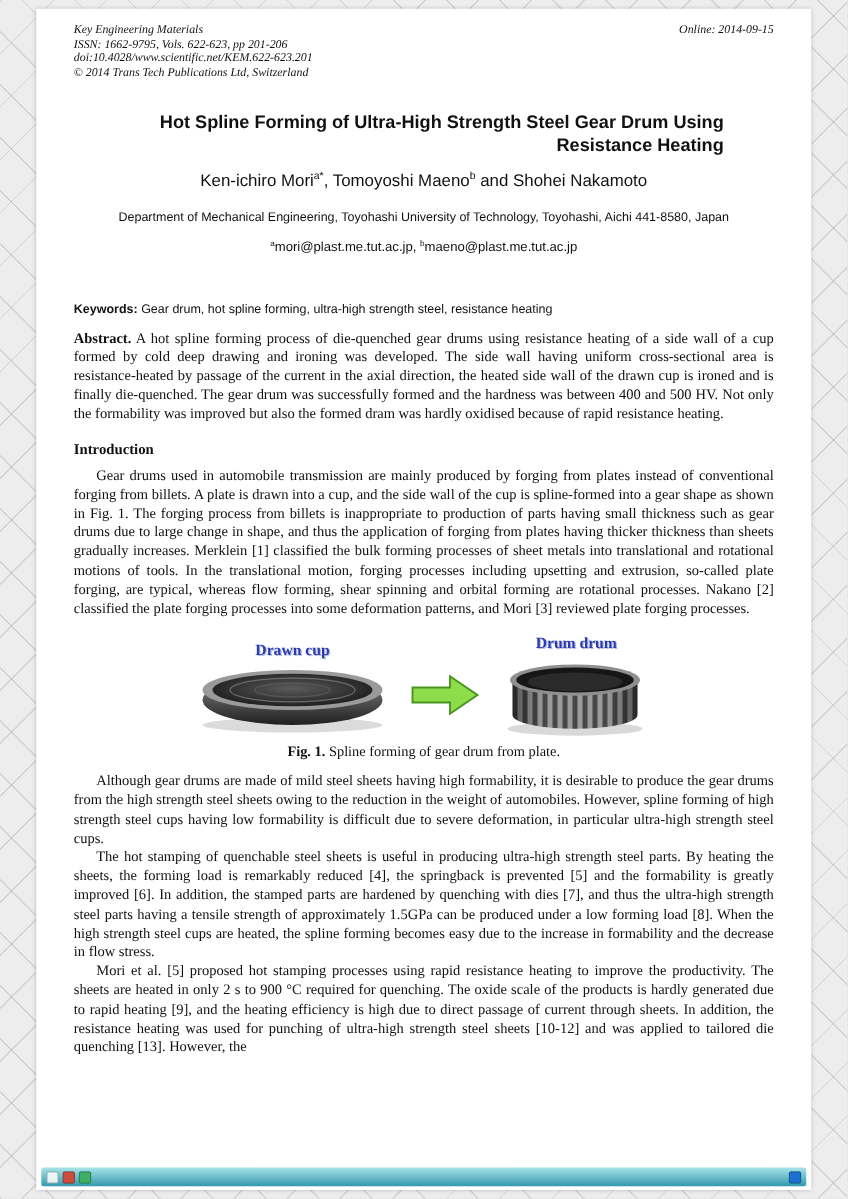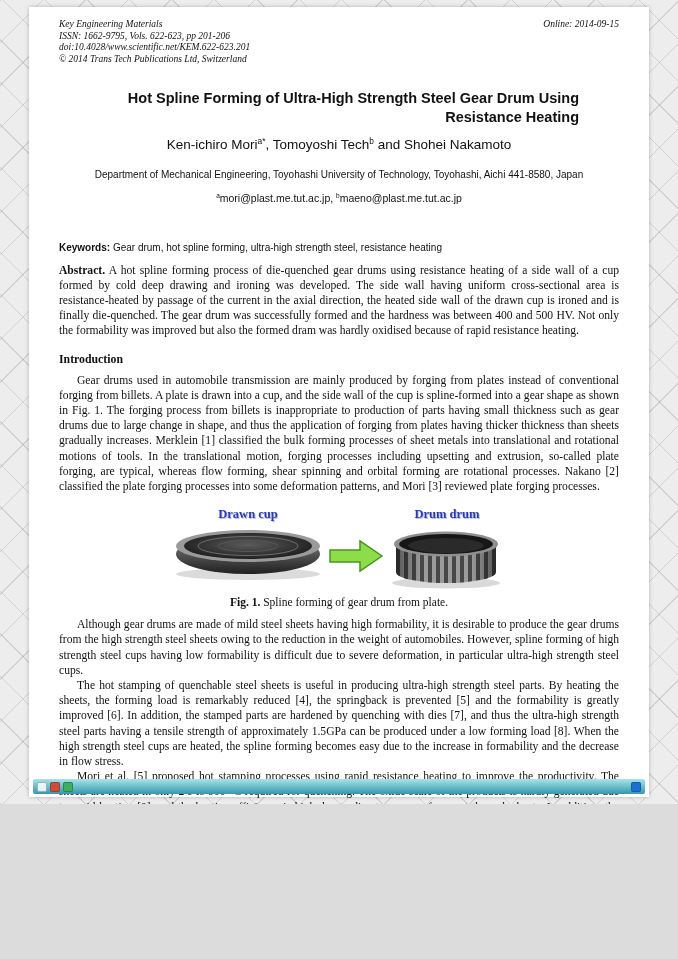--- a/index.html
+++ b/index.html
@@ -1,16 +1,16 @@
 <!DOCTYPE html>
 <html><head>
 <meta charset="utf-8">
 <style>
   html,body{margin:0;padding:0;background:#dcdcdc;}
-  .stage{width:678px;height:804px;position:relative;overflow:hidden;
+  .stage{width:678px;height:959px;position:relative;overflow:hidden;
     background-color:#ededed;
     background-image:
       repeating-linear-gradient(45deg, rgba(140,140,140,.28) 0 1px, transparent 1px 30px),
       repeating-linear-gradient(135deg, rgba(140,140,140,.28) 0 1px, transparent 1px 30px);
     font-family:"Liberation Serif", serif; color:#111;}
   .page{position:absolute;top:7px;bottom:7px;left:29px;right:29px;background:#ffffff;
     box-shadow:0 0 4px rgba(0,0,0,.25);padding:12px 30px 20px 30px;box-sizing:border-box;}
   
   .hdr{display:flex;justify-content:space-between;align-items:flex-start;
     font-style:italic;font-size:9.5px;line-height:11.5px;}
@@ -26,21 +26,21 @@
   
   .keywords{font-family:"Liberation Sans", sans-serif;font-size:10px;margin:0 0 10px 0;}
   .keywords b{font-weight:bold;}
   p{margin:0;font-size:11.6px;line-height:15.2px;text-align:justify;}
   .abstract{margin-bottom:13px;}
   .lead{font-weight:bold;}
   h2.section{font-size:11.8px;margin:0 0 6px 0;font-weight:bold;}
   .indent{text-indent:18px;}
   
   .figure{margin:13px 0 9px 0;}
-  .fig-row{display:flex;justify-content:center;align-items:flex-start;}
+  .fig-row{display:flex;justify-content:center;align-items:flex-end;gap:14px;}
   .fig-col{display:flex;flex-direction:column;align-items:center;}
   .fig-label{font-size:12.5px;font-weight:bold;color:#2a3ab0;text-shadow:1px 1px 0 #b9c0dd;margin-bottom:2px;}
   .fig-arrow{align-self:center;margin-top:14px;}
   .fig-caption{text-align:center;font-size:11.5px;margin-top:6px;}
   
   .footer-bar{position:absolute;left:4px;right:4px;bottom:3px;height:15px;border-radius:2px;
     background:linear-gradient(to bottom,#a8e4e8,#3498ad);
     display:flex;align-items:center;justify-content:space-between;padding:0 4px;box-sizing:border-box;}
   .fb-group{display:flex;gap:3px;}
   .fb-icon{width:10px;height:10px;border-radius:2px;background:rgba(255,255,255,.85);
@@ -61,21 +61,21 @@
         <div>ISSN: 1662-9795, Vols. 622-623, pp 201-206</div>
         <div>doi:10.4028/www.scientific.net/KEM.622-623.201</div>
         <div>© 2014 Trans Tech Publications Ltd, Switzerland</div>
       </div>
       <div class="hdr-right">Online: 2014-09-15</div>
     </div>
 
     <h1 class="title">Hot Spline Forming of Ultra-High Strength Steel Gear Drum Using Resistance Heating</h1>
 
     <div class="authors">
-      <span>Ken-ichiro Mori</span><sup>a*</sup><span>, </span><span>Tomoyoshi Tech</span><sup>b</sup><span> and </span><span>Shohei Nakamoto</span>
+      <span>Ken-ichiro Mori</span><sup>a*</sup><span>, </span><span>Tomoyoshi Maeno</span><sup>b</sup><span> and </span><span>Shohei Nakamoto</span>
     </div>
 
     <div class="affil">Department of Mechanical Engineering, Toyohashi University of Technology, Toyohashi, Aichi 441-8580, Japan</div>
 
     <div class="emails">
       <sup>a</sup><span>mori@plast.me.tut.ac.jp, </span><sup>b</sup><span>maeno@plast.me.tut.ac.jp</span>
     </div>
 
     <div class="keywords">
       <b>Keywords:</b><span> Gear drum, hot spline forming, ultra-high strength steel, resistance heating</span>

